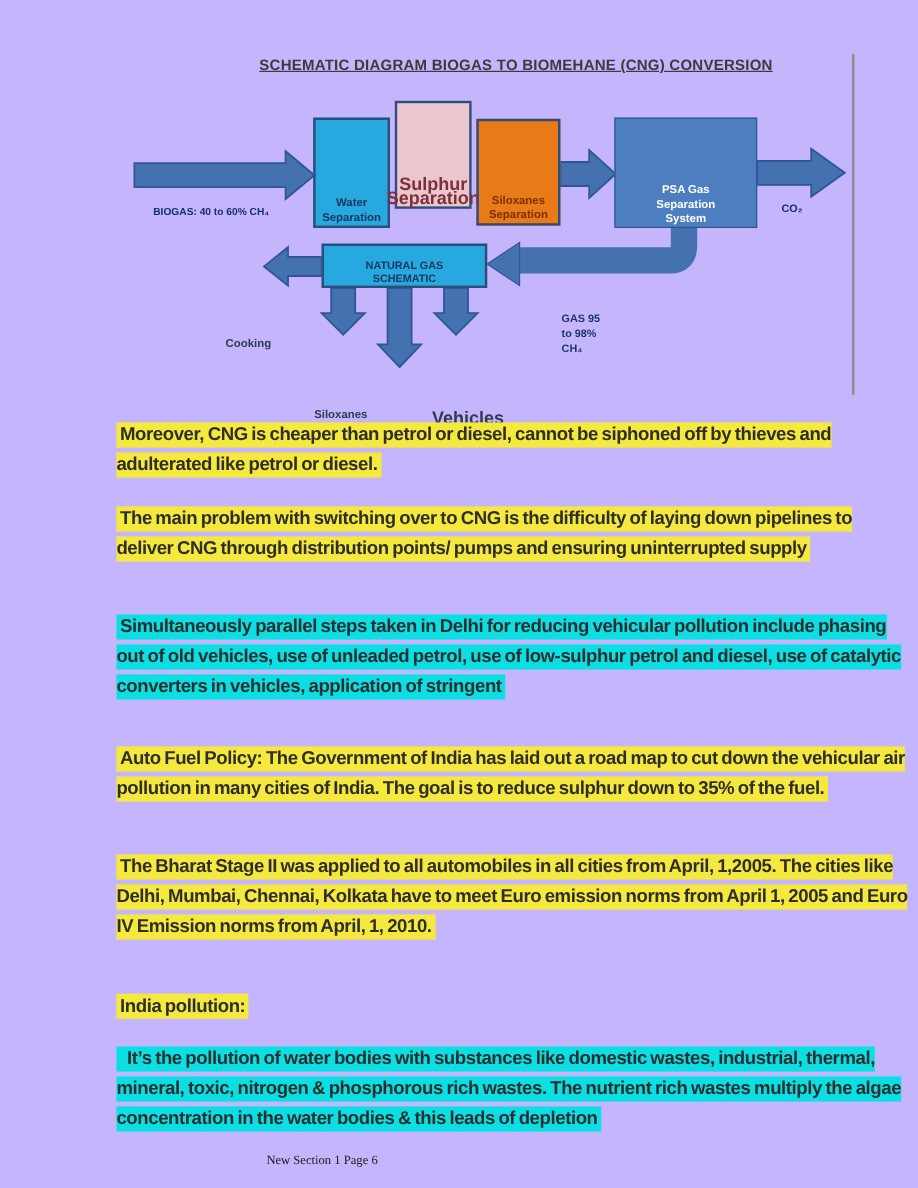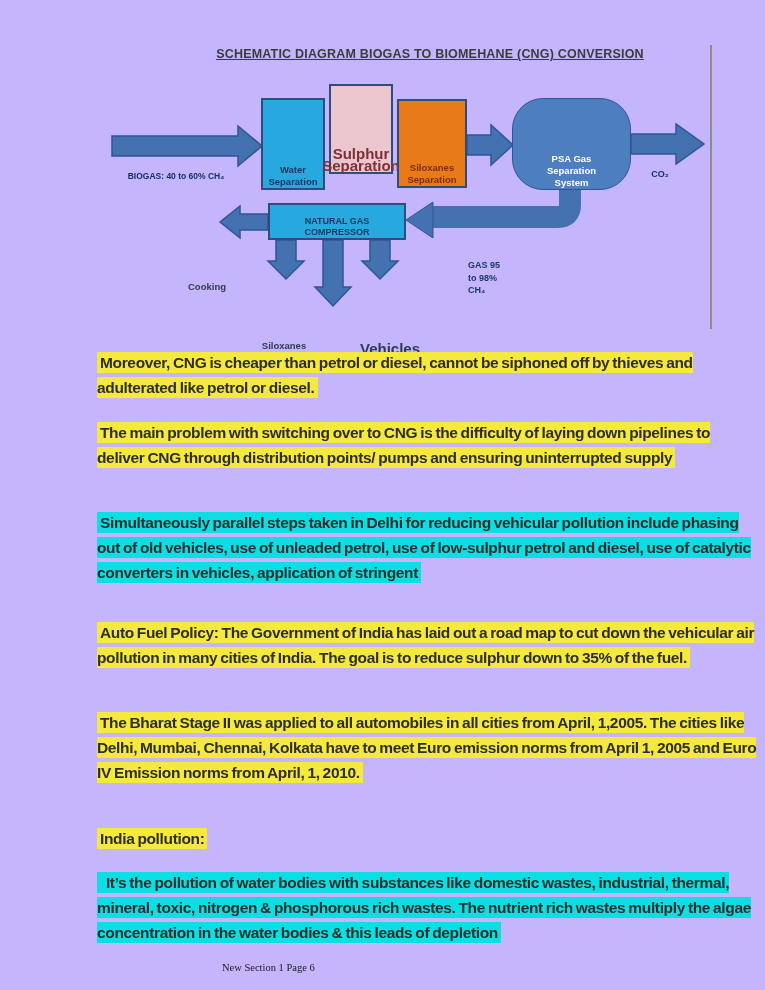--- a/index.html
+++ b/index.html
@@ -16,21 +16,21 @@
   }
   .dg-svg { position:absolute; left:0; top:0; }
   .dg-box {
     position:absolute; box-sizing:border-box; border:2px solid #2E4D7B;
     display:flex; align-items:flex-end; justify-content:center; text-align:center;
     font-weight:bold;
   }
   .box-water      { left:261px; top:98px;  width:64px;  height:92px; background:#27A9E0; color:#17365D; font-size:9.5px; line-height:12px; padding:0 4px;}
   .box-sulphur    { left:329px; top:84px;  width:64px;  height:90px; background:#EBC6CF; color:#7C3038; font-size:15px; line-height:12px; padding:0 4px;}
   .box-siloxanes  { left:397px; top:99px;  width:70px;  height:89px; background:#E97A18; color:#7C2D00; font-size:9.5px; line-height:12px; padding:0 4px;}
-  .box-psa        { left:512px; top:98px;  width:119px; height:92px; background:#4D7EBF; color:#ffffff; font-size:9.5px; line-height:12px; border-width:1px; border-color:#2F5597; padding:0 28px;border-radius:31px;}
+  .box-psa        { left:512px; top:98px;  width:119px; height:92px; background:#4D7EBF; color:#ffffff; font-size:9.5px; line-height:12px; border-width:1px; border-color:#2F5597; padding:0 28px;}
   .box-compressor { left:268px; top:203px; width:138px; height:37px; background:#27A9E0; color:#17365D; font-size:9px;  line-height:11px; padding:0 24px;}
   .dg-label { position:absolute; font-weight:bold;margin-top:32px; }
   .lbl-biogas    { left:114px; top:139px; width:124px; text-align:center; font-size:8.5px; color:#12306B; }
   .lbl-co2       { left:640px; top:137px; width:40px;  text-align:center; font-size:9px;   color:#12306B; }
   .lbl-gas       { left:468px; top:227px; font-size:9px; line-height:12.5px; color:#17365D; white-space:pre-line; }
   .lbl-cooking   { left:180px; top:249px; width:54px; text-align:center; font-size:9.5px; color:#2F3C4E; }
   .lbl-cylinders { left:252px; top:308px; width:64px; text-align:center; font-size:9.5px; color:#2F3C4E; }
   .lbl-vehicles  { left:358px; top:308px; width:64px; text-align:center; font-size:15px; color:#2F3C4E; }
   .dg-vline { position:absolute; left:710px; top:45px; width:2px; height:284px; background:#8C8C8C; }
   
@@ -81,21 +81,21 @@
     <div class="dg-box box-sulphur">
       <span>Sulphur Separation</span>
     </div>
     <div class="dg-box box-siloxanes">
       <span>Siloxanes Separation</span>
     </div>
     <div class="dg-box box-psa">
       <span>PSA Gas Separation System</span>
     </div>
     <div class="dg-box box-compressor">
-      <span>NATURAL GAS COMPRESSOR</span>
+      <span>NATURAL GAS SCHEMATIC</span>
     </div>
 
     <div class="dg-label lbl-biogas">BIOGAS: 40 to 60% CH₄</div>
     <div class="dg-label lbl-co2">CO₂</div>
     <div class="dg-label lbl-gas">GAS 95
 to 98%
 CH₄</div>
     <div class="dg-label lbl-cooking">Cooking</div>
     <div class="dg-label lbl-cylinders">Siloxanes</div>
     <div class="dg-label lbl-vehicles">Vehicles</div>

